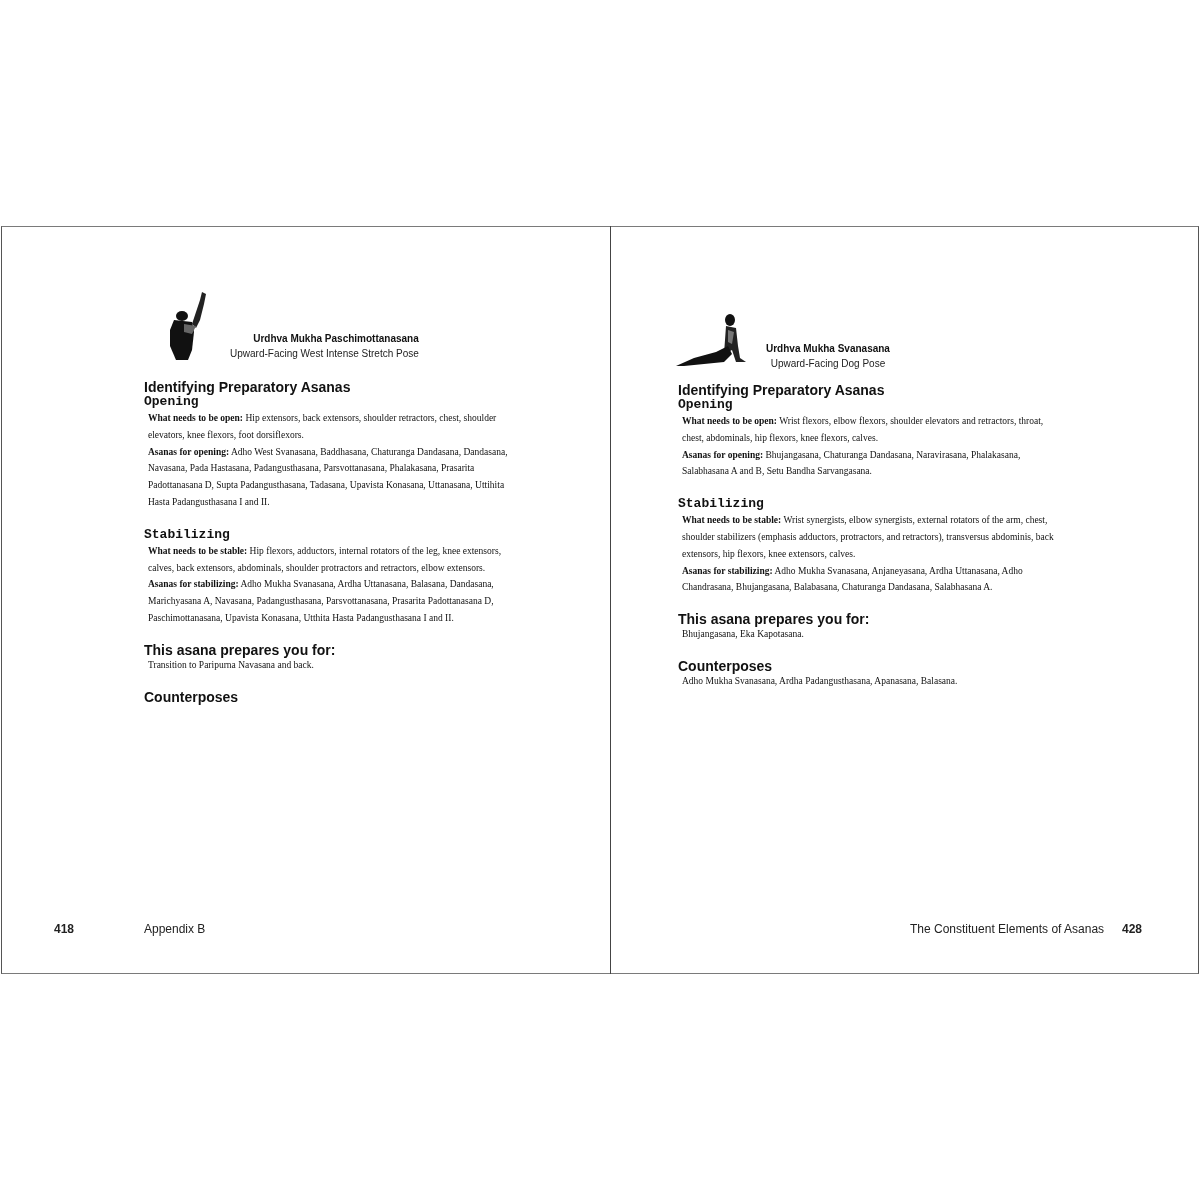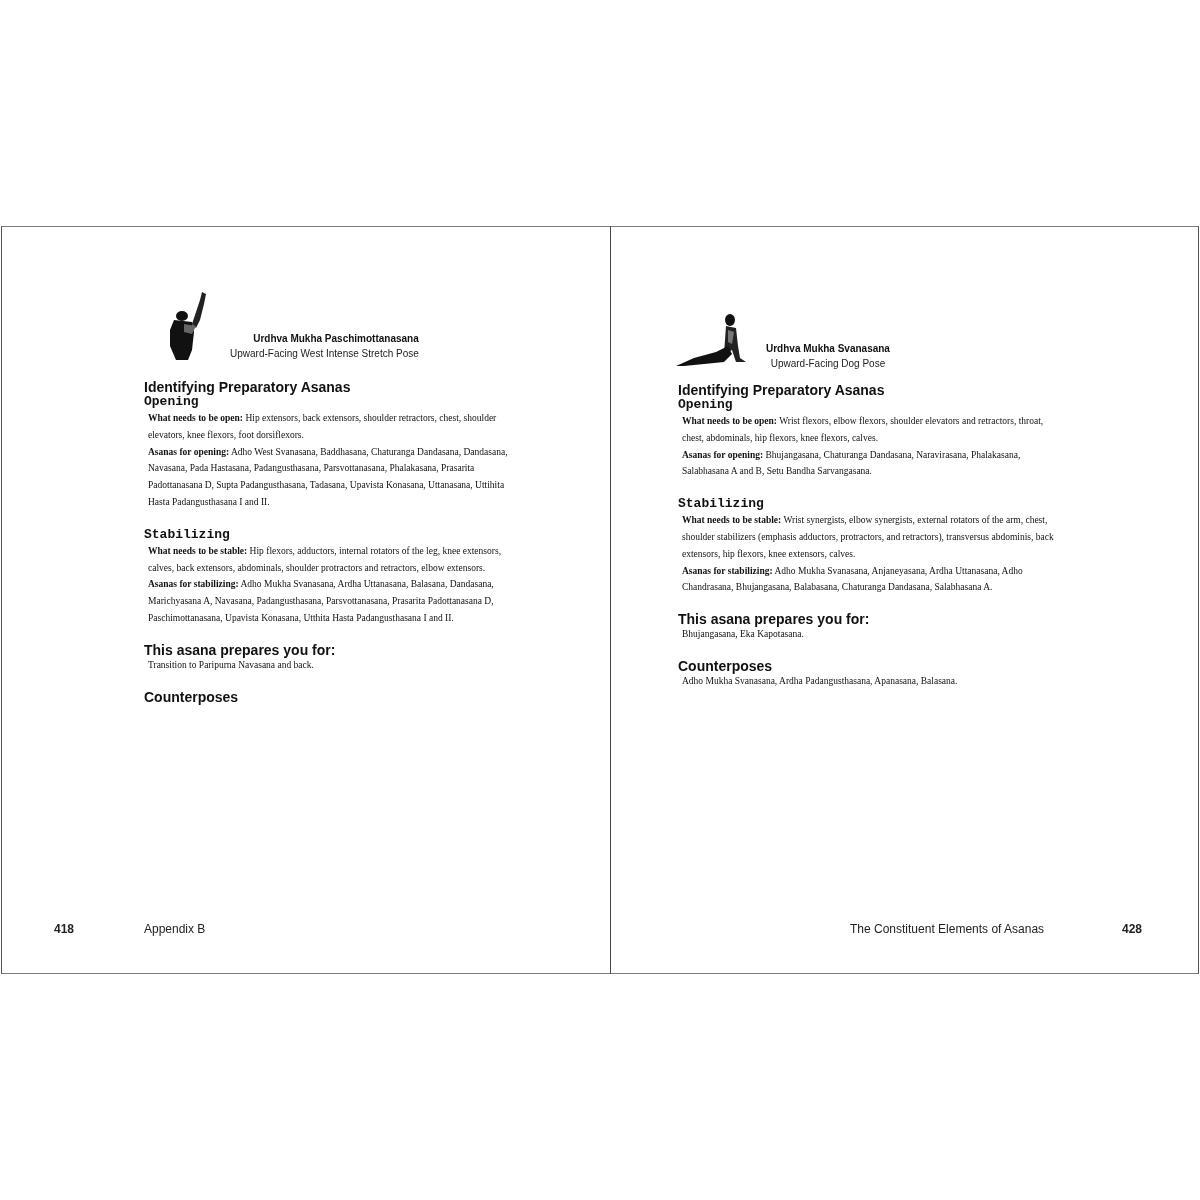--- a/index.html
+++ b/index.html
@@ -105,14 +105,14 @@
     </div>
     <div class="gap"></div>
     <div class="h1">This asana prepares you for:</div>
     <div class="para">Bhujangasana, Eka Kapotasana.</div>
     <div class="gap"></div>
     <div class="h1">Counterposes</div>
     <div class="para">Adho Mukha Svanasana, Ardha Padangusthasana, Apanasana, Balasana.</div>
   </div>
 </div>
 
-<div class="footer" style="left:850px;text-align:center;">The Constituent Elements of Asanas</div>
+<div class="footer" style="left:910px;text-align:center;">The Constituent Elements of Asanas</div>
 <div class="footer folio" style="left:1122px;">428</div>
 
 </body></html>

